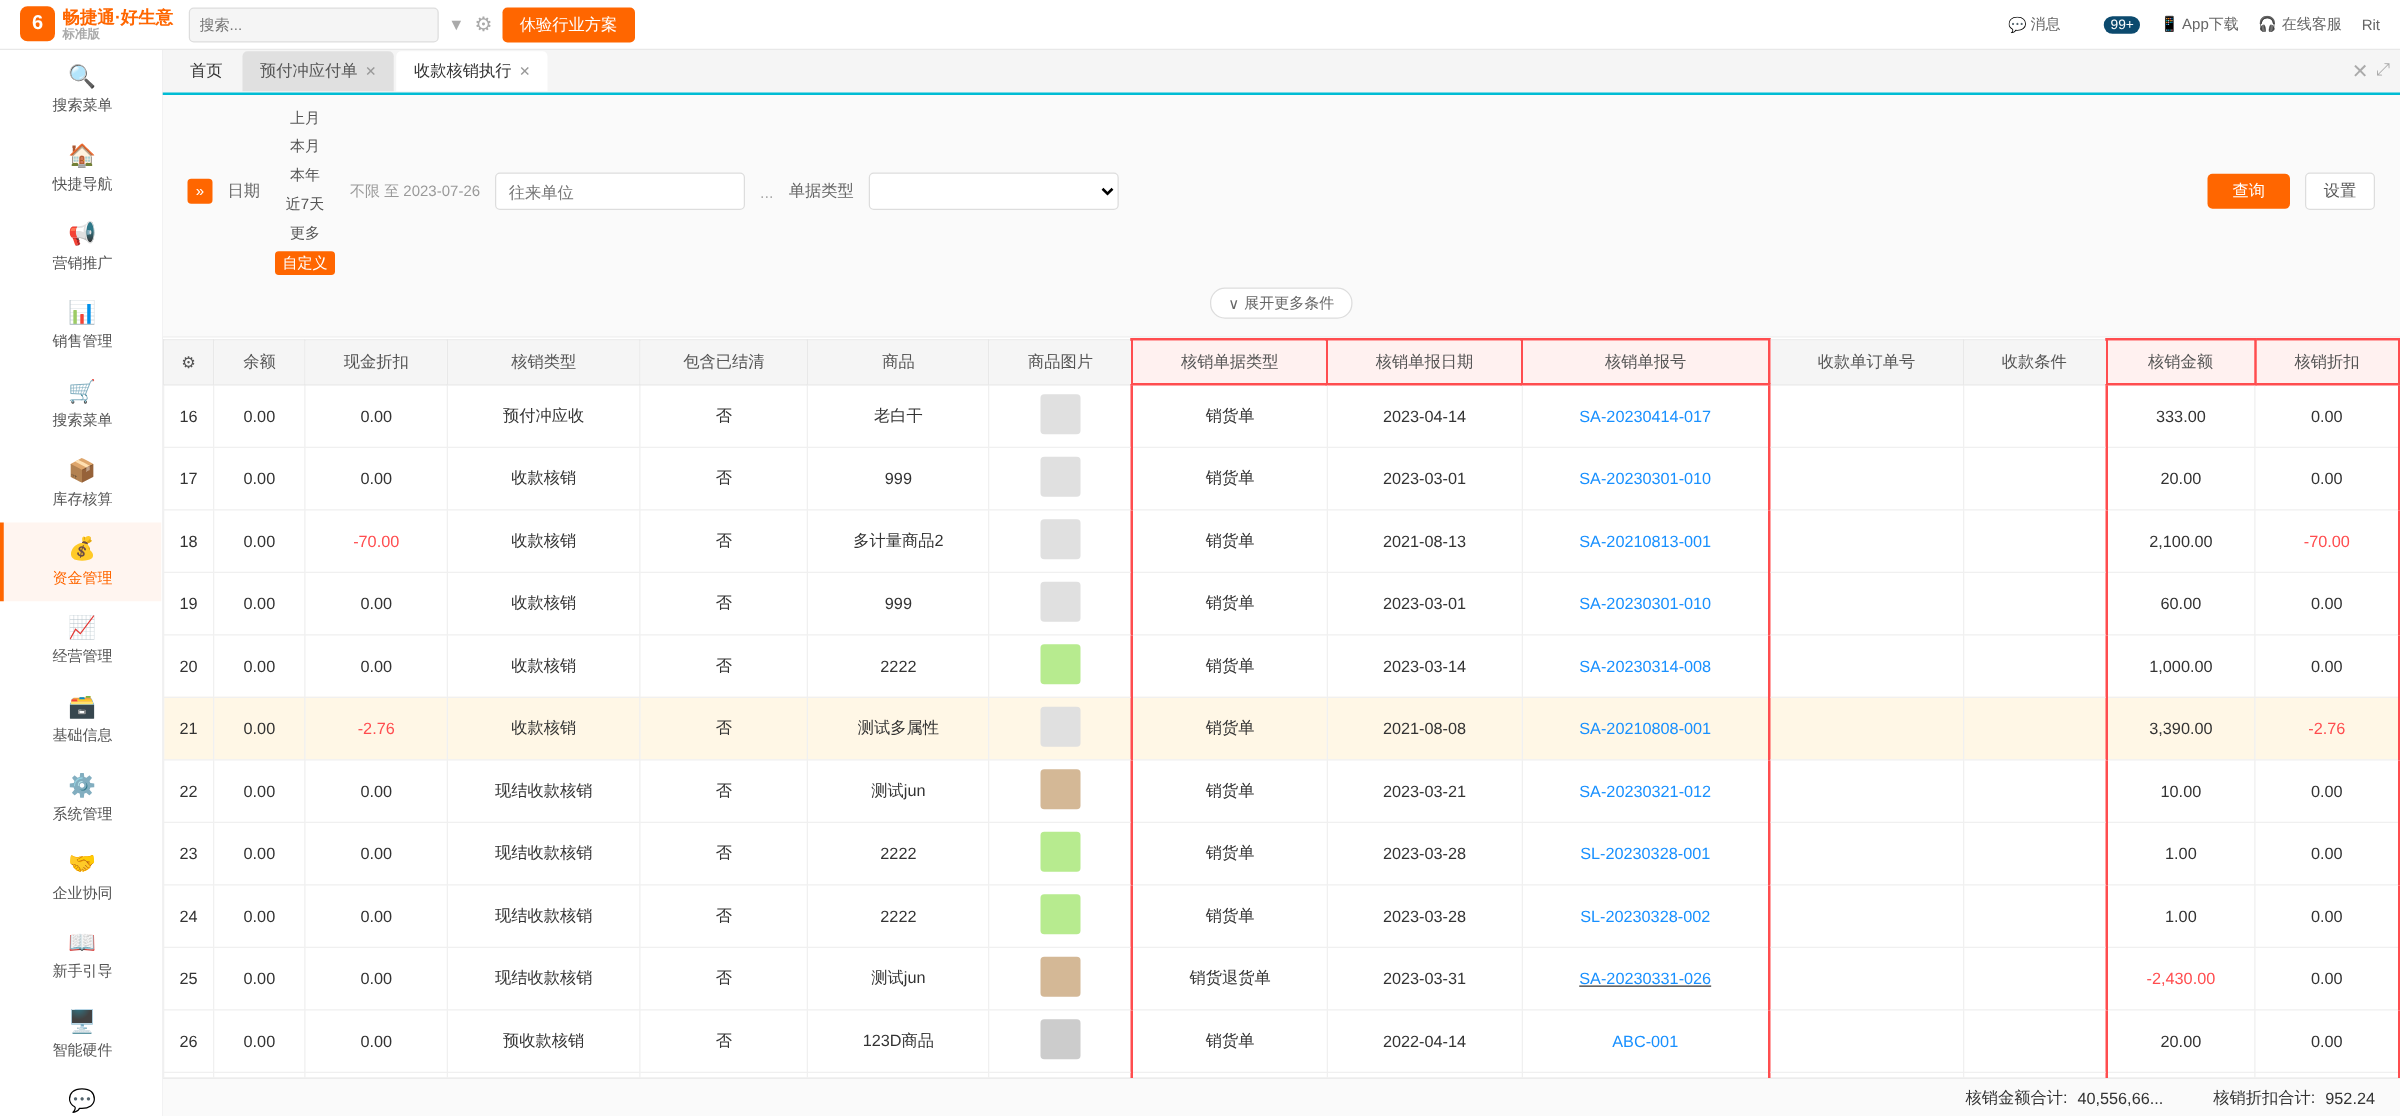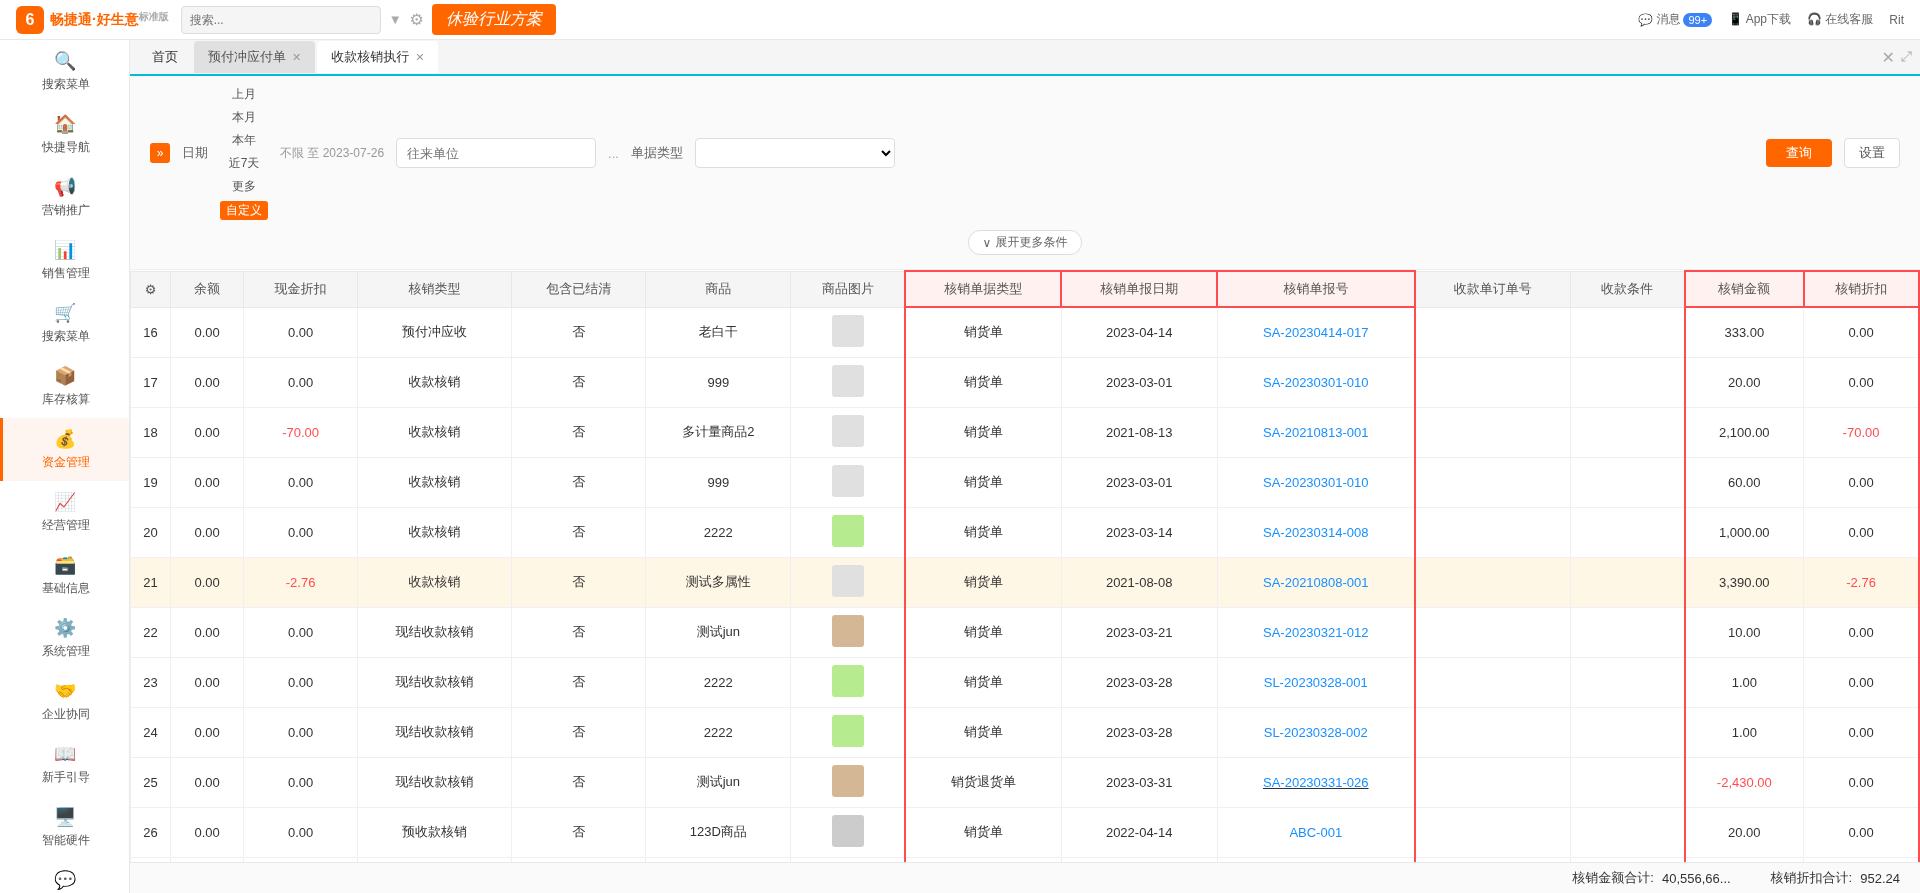--- a/index.html
+++ b/index.html
@@ -46,36 +46,36 @@
       font-size: 12px;
       background: #f5f5f5;
     }
     .btn-orange {
       background: #ff6600;
       color: #fff;
       border: none;
       border-radius: 4px;
       padding: 5px 14px;
       cursor: pointer;
-      font-size: 16px;
-      font-style: italic;
+      font-size: 13px;
     }
     .top-bar-right {
       display: flex;
       align-items: center;
       gap: 16px;
       font-size: 12px;
       color: #666;
     }
     .badge {
-      background: #3b82f6;
+      background: #0c4a6e;
       color: #fff;
       border-radius: 10px;
       padding: 1px 5px;
       font-size: 11px;
+      margin-left: 32px;
     }
 
     
     .main-layout {
       display: flex;
       height: calc(893px - 40px);
     }
 
     
     .sidebar {
@@ -363,21 +363,21 @@
     }
     .img-placeholder-green {
       background: #b7eb8f;
     }
     .img-placeholder-brown {
       background: #d4b896;
     }
 
     .top-bar-logo-text {
       display: flex;
-      flex-direction: row;
+      flex-direction: column;
       line-height: 1.2;
     }
     .logo-main { color: #ff6600; font-weight: bold; font-size: 14px; }
     .logo-sub { color: #aaa; font-size: 10px; }
   </style>
 </head>
 <body>
 
 <div class="top-bar">
   <div class="top-bar-logo">

